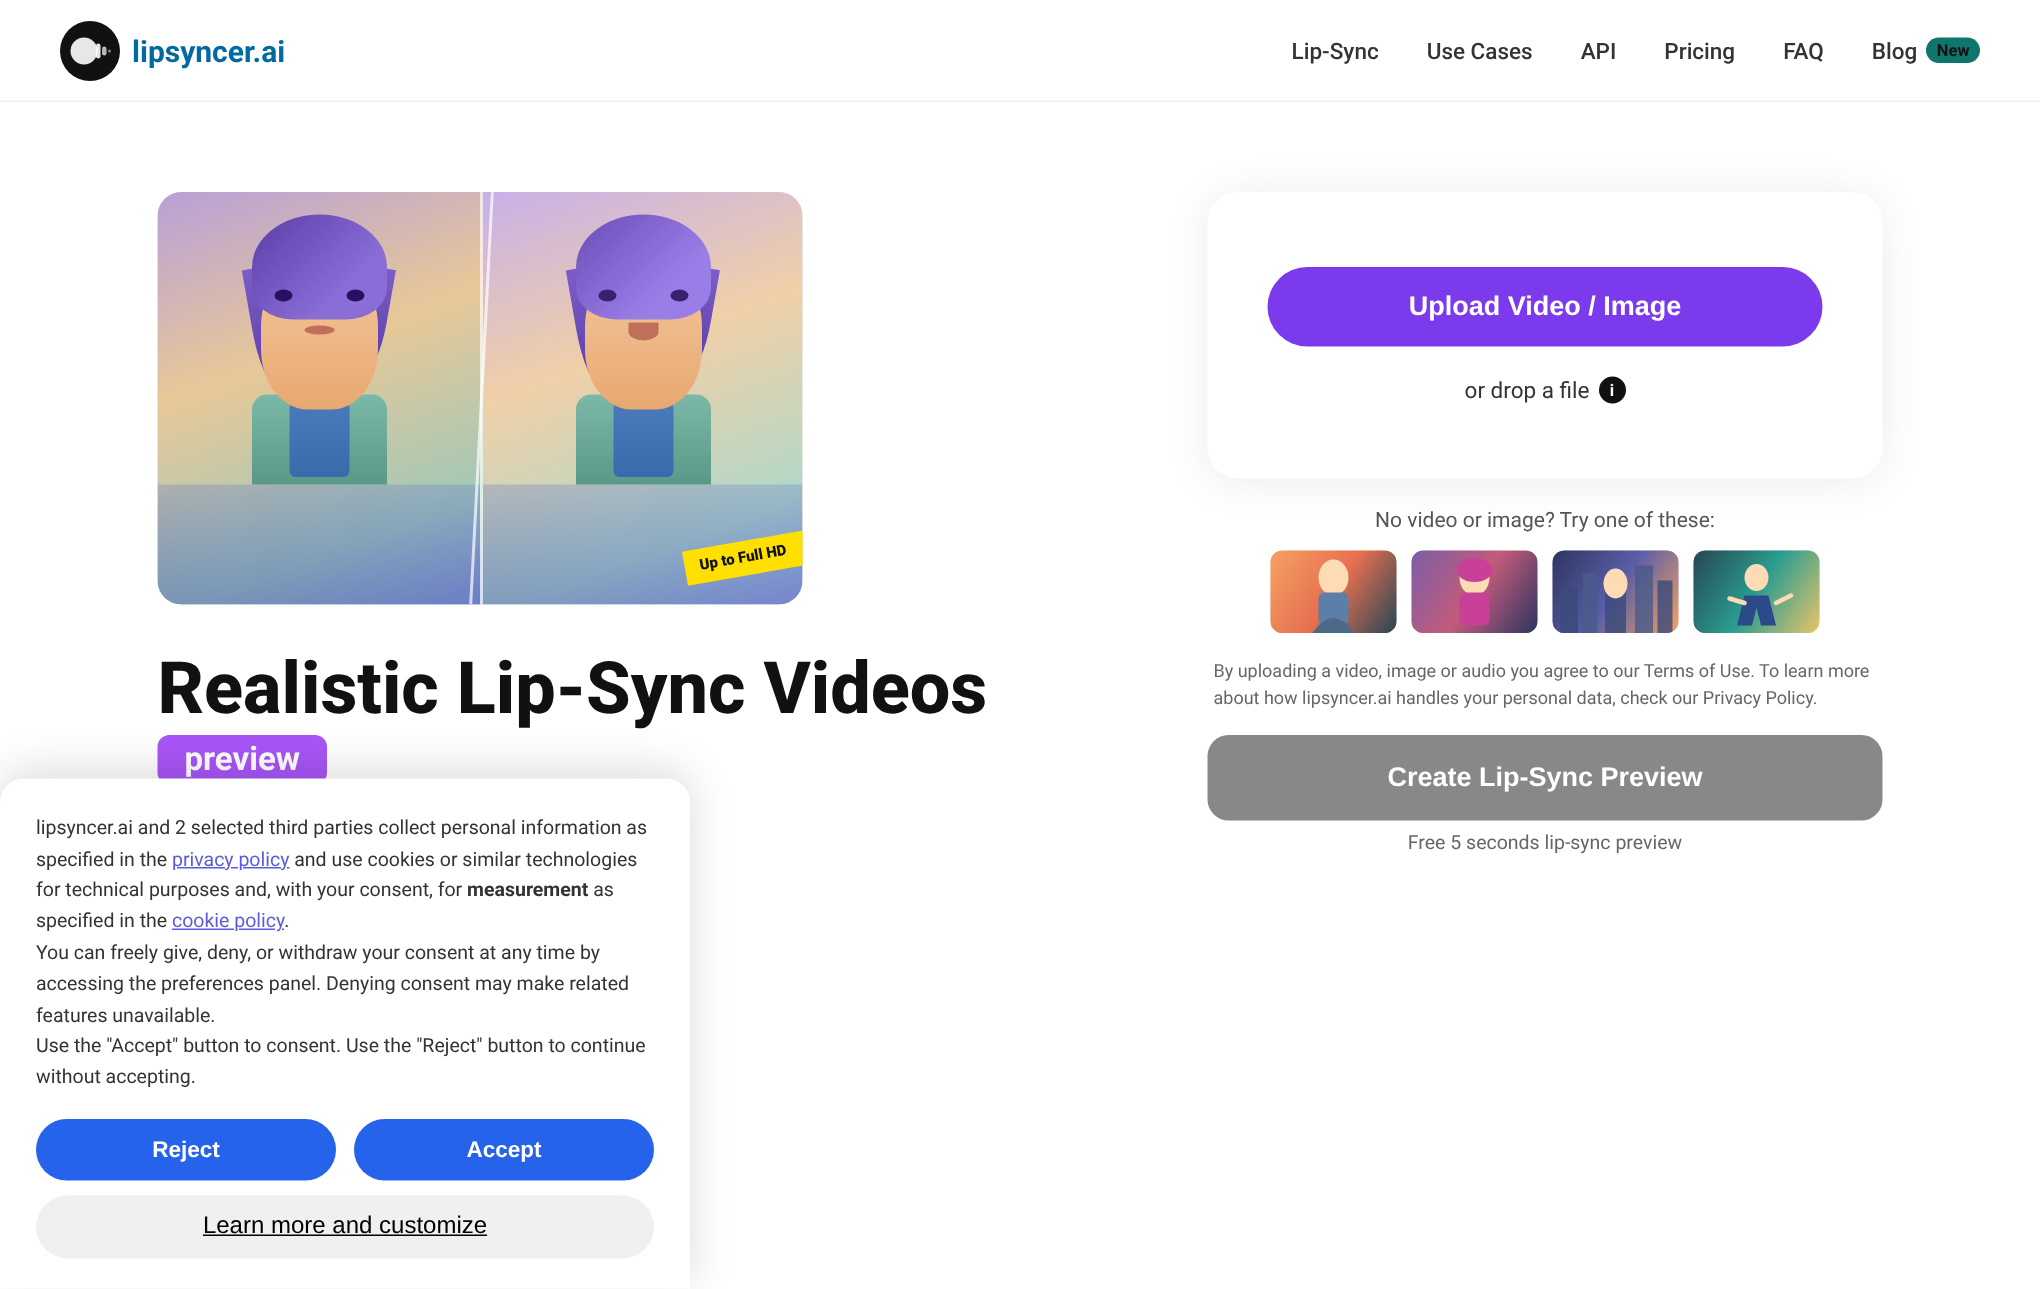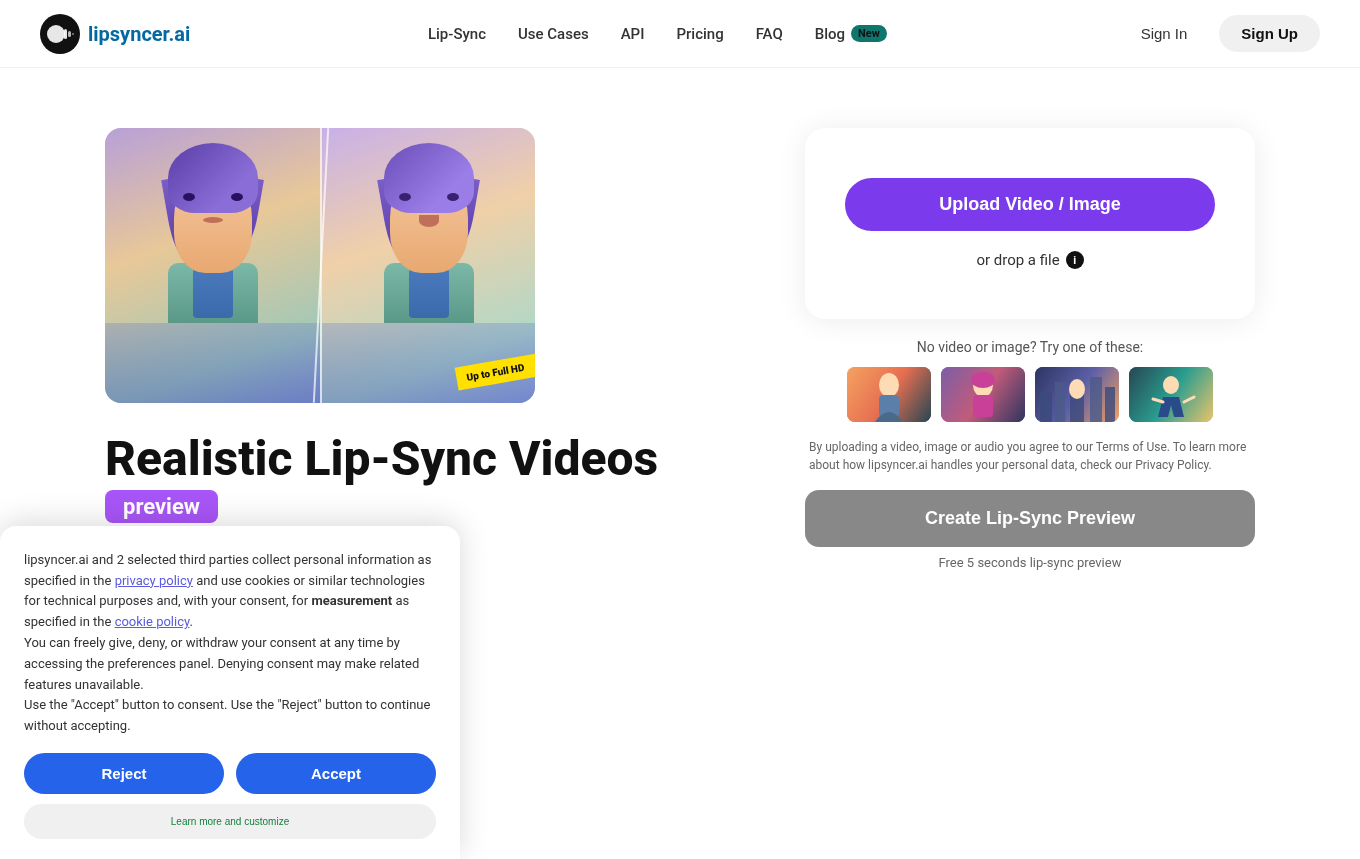--- a/index.html
+++ b/index.html
@@ -102,22 +102,22 @@
     .cookie-buttons { display: flex; gap: 12px; margin-bottom: 10px; }
     .cookie-reject {
       flex: 1; background: #2563EB; color: #fff; border: none;
       font-size: 15px; font-weight: 600; padding: 12px; border-radius: 50px; cursor: pointer;
     }
     .cookie-accept {
       flex: 1; background: #2563EB; color: #fff; border: none;
       font-size: 15px; font-weight: 600; padding: 12px; border-radius: 50px; cursor: pointer;
     }
     .cookie-customize {
-      width: 100%; background: #f0f0f0; color: #15803d; border: none;
-      font-size: 10px; font-weight: 500; padding: 12px; border-radius: 50px; cursor: pointer;
+      width: 100%; background: #f0f0f0; color: #000000; border: none;
+      font-size: 16px; font-weight: 500; padding: 12px; border-radius: 50px; cursor: pointer; text-decoration: underline;
     }
 
     
     .hero-img-wrapper {
       width: 430px; height: 275px; border-radius: 16px; overflow: hidden;
       position: relative; display: flex; background: #ddd;
     }
     .left-char-bg {
       width: 215px; height: 100%;
       background: linear-gradient(160deg, #B8A0D8 0%, #E8C898 40%, #A0C8B8 80%, #8898D8 100%);
@@ -185,24 +185,20 @@
     <a class="nav-link" href="#">Use Cases</a>
     <a class="nav-link" href="#">API</a>
     <a class="nav-link" href="#">Pricing</a>
     <a class="nav-link" href="#">FAQ</a>
     <div class="nav-link blog-badge">
       <span>Blog</span>
       <span class="new-badge">New</span>
     </div>
   </div>
 
-  <div class="nav-actions">
-    <button class="sign-in-btn">Sign In</button>
-    <button class="sign-up-btn">Sign Up</button>
-  </div>
 </nav>
 
 <div class="main-content">
 
   <div class="left-panel">
 
     <div class="hero-img-wrapper">
 
       <div class="left-char-bg">
         <div class="char-face" style="top:15px; left:50%; transform:translateX(-50%);">

